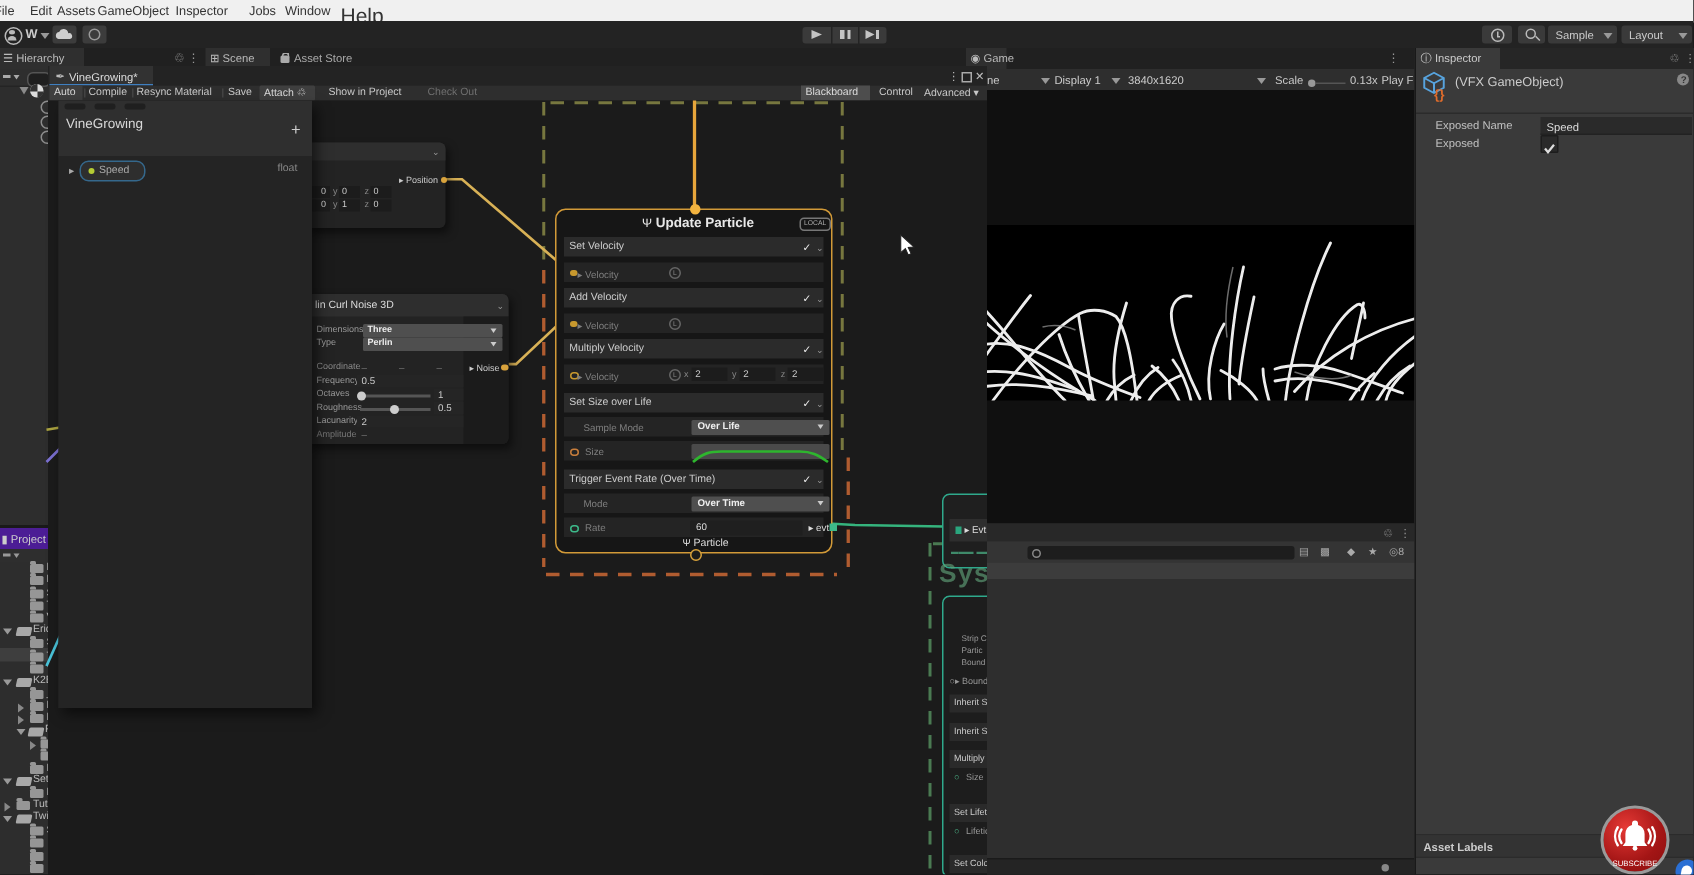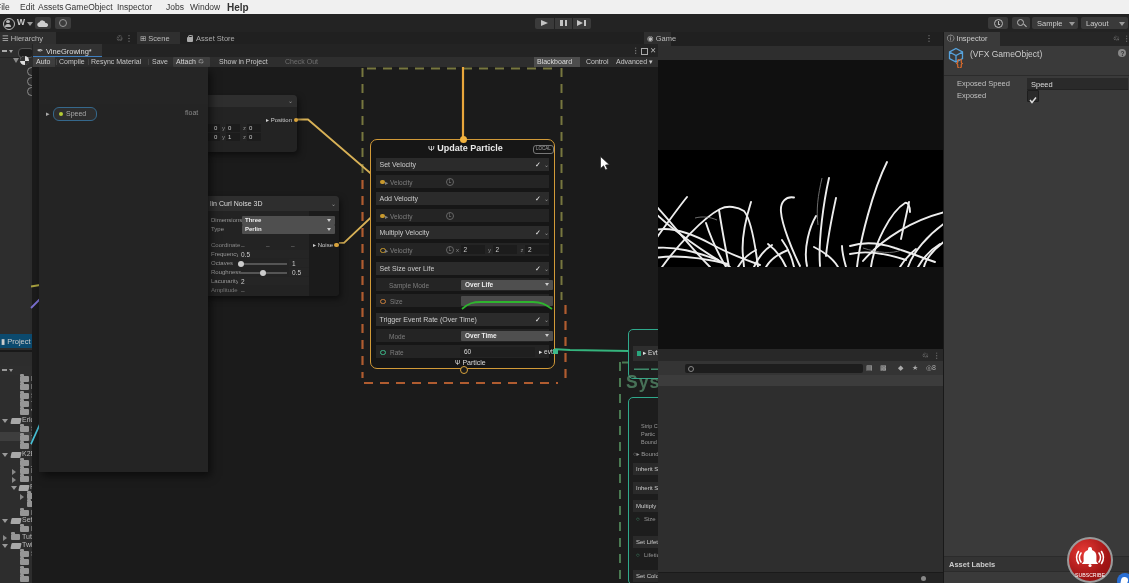--- a/index.html
+++ b/index.html
@@ -33,21 +33,21 @@
 <body>
 
 <div class="abs" style="left:0;top:0;width:1129px;height:14px;background:#f0f0f0;border-bottom:1px solid #c9c9c9;">
   <div class="t" style="left:-4px;top:2px;font-size:8.5px;color:#333;">File</div>
   <div class="t" style="left:20px;top:2px;font-size:8.5px;color:#333;">Edit</div>
   <div class="t" style="left:38px;top:2px;font-size:8.5px;color:#333;">Assets</div>
   <div class="t" style="left:65px;top:2px;font-size:8.5px;color:#333;">GameObject</div>
   <div class="t" style="left:117px;top:2px;font-size:8.5px;color:#333;">Inspector</div>
   <div class="t" style="left:166px;top:2px;font-size:8.5px;color:#333;">Jobs</div>
   <div class="t" style="left:190px;top:2px;font-size:8.5px;color:#333;">Window</div>
-  <div class="t" style="left:227px;top:2px;font-size:10px;color:#333;font-weight:bold;">Help</div>
+  <div class="t" style="left:227px;top:2px;font-size:14px;color:#333;">Help</div>
 </div>
 
 <div class="abs" style="left:0;top:14px;width:1129px;height:18px;background:#232323;">
 
   <div class="abs" style="left:3px;top:4px;width:10px;height:10px;border:1px solid #bbb;border-radius:50%;"></div>
   <div class="abs" style="left:6px;top:6px;width:4px;height:3px;border-radius:50%;background:#bbb;"></div>
   <div class="abs" style="left:5px;top:10px;width:6px;height:3px;border-radius:3px 3px 0 0;background:#bbb;"></div>
   <div class="t" style="left:17px;top:3px;font-size:8.5px;color:#ccc;font-weight:bold;">W</div>
   <div class="abs" style="left:27px;top:8px;border-left:3px solid transparent;border-right:3px solid transparent;border-top:4px solid #999;"></div>
   <div class="abs" style="left:35px;top:3px;width:16px;height:12px;background:#3c3c3c;border-radius:2px;">
@@ -119,21 +119,21 @@
   <div class="abs" style="left:20px;top:10px;width:9px;height:9px;background:#ddd;border-radius:50%;">
     <div class="abs" style="left:0;top:0;width:4.5px;height:4.5px;background:#333;border-radius:4.5px 0 0 0;"></div>
     <div class="abs" style="left:4.5px;top:4.5px;width:4.5px;height:4.5px;background:#333;border-radius:0 0 4.5px 0;"></div>
   </div>
 
   <div class="abs" style="left:27px;top:21px;width:7px;height:7px;border:1.3px solid #8b8b8b;border-radius:50%;"></div>
   <div class="abs" style="left:27px;top:31px;width:7px;height:7px;border:1.3px solid #8b8b8b;border-radius:50%;"></div>
   <div class="abs" style="left:27px;top:41px;width:7px;height:7px;border:1.3px solid #8b8b8b;border-radius:50%;"></div>
 
   <div class="abs" style="left:0;top:304px;width:32px;height:2px;background:#191919;"></div>
-  <div class="abs" style="left:0;top:288px;width:32px;height:14px;background:#0c4a6e;">
+  <div class="abs" style="left:0;top:306px;width:32px;height:14px;background:#4c1d95;">
     <div class="t" style="left:1px;top:3px;font-size:7.5px;color:#ccc;">▮ Project</div>
   </div>
   <div class="abs" style="left:0;top:320px;width:32px;height:9px;background:#2e2e2e;">
     <div class="abs" style="left:2px;top:3px;width:5px;height:1.5px;background:#999;"></div>
     <div class="abs" style="left:9px;top:3px;border-left:2.5px solid transparent;border-right:2.5px solid transparent;border-top:3.5px solid #999;"></div>
   </div>
   <div id="ptree">
     <div class="fo" style="left:20px;top:330px;"></div>
       <div class="ptx" style="left:31px;top:329px;">M</div>
     <div class="fo" style="left:20px;top:338px;"></div>
@@ -187,20 +187,33 @@
     <div class="fo" style="left:20px;top:505px;"></div>
       <div class="ptx" style="left:31px;top:504px;">S</div>
     <div class="fo" style="left:20px;top:513px;"></div>
     <div class="fo" style="left:20px;top:522px;"></div>
     <div class="fo" style="left:20px;top:530px;"></div>
   </div>
 </div>
 
 <div class="abs" style="left:658px;top:46px;width:285px;height:537px;background:#2e2e2e;">
 
+  <div class="abs" style="left:0;top:0;width:285px;height:14px;background:#2e2e2e;border-bottom:1px solid #1b1b1b;">
+    <div class="t" style="left:0px;top:3px;font-size:7.5px;color:#ccc;">ne</div>
+    <div class="abs" style="left:36px;top:6px;border-left:3px solid transparent;border-right:3px solid transparent;border-top:4px solid #999;"></div>
+    <div class="t" style="left:45px;top:3px;font-size:7.5px;color:#ccc;">Display 1</div>
+    <div class="abs" style="left:83px;top:6px;border-left:3px solid transparent;border-right:3px solid transparent;border-top:4px solid #999;"></div>
+    <div class="t" style="left:94px;top:3px;font-size:7.5px;color:#ccc;">3840x1620</div>
+    <div class="abs" style="left:180px;top:6px;border-left:3px solid transparent;border-right:3px solid transparent;border-top:4px solid #999;"></div>
+    <div class="t" style="left:192px;top:3px;font-size:7.5px;color:#ccc;">Scale</div>
+    <div class="abs" style="left:214px;top:6.5px;width:5px;height:5px;border-radius:50%;background:#999;"></div>
+    <div class="abs" style="left:219px;top:8.5px;width:20px;height:1.5px;background:#555;"></div>
+    <div class="t" style="left:242px;top:3px;font-size:7.5px;color:#ccc;">0.13x</div>
+    <div class="t" style="left:263px;top:3px;font-size:7.5px;color:#ccc;">Play F</div>
+  </div>
 
   <div class="abs" style="left:0;top:14px;width:285px;height:289px;background:#101010;"></div>
   <div class="abs" id="vines" style="left:0;top:104px;width:285px;height:117px;background:#000;">
     <svg width="285" height="117" viewBox="0 0 285 117">
       <g stroke="#ededed" stroke-width="1.9" fill="none" stroke-linecap="round">
         <path d="M-3 90 C8 75 20 58 29 47"></path>
         <path d="M-3 55 C10 68 30 95 52 117"></path>
         <path d="M-3 63 C15 80 45 102 72 117"></path>
         <path d="M-3 80 C15 76 35 84 55 95 C68 102 88 110 102 115"></path>
         <path d="M4 117 C20 95 45 68 62 59 C70 55 80 57 86 61 C92 68 96 85 100 117"></path>
@@ -271,21 +284,21 @@
 
   <svg class="abs" style="left:4px;top:15px;" width="22" height="26" viewBox="0 0 22 26">
     <path d="M8 1.5 14.5 5 14.5 11.5 8 15 1.5 11.5 1.5 5 Z M1.5 5 8 8.5 14.5 5 M8 8.5 8 15" fill="none" stroke="#57a3dd" stroke-width="1.3"></path>
     <text x="8" y="19" font-size="9" font-weight="bold" fill="#e06c2b" font-family="Liberation Sans">{}</text>
   </svg>
   <div class="t" style="left:26px;top:17px;font-size:8.5px;color:#ccc;">(VFX GameObject)</div>
   <div class="abs" style="left:174px;top:17px;width:8px;height:8px;border-radius:50%;background:#888;"></div>
   <div class="t" style="left:176.5px;top:17.5px;font-size:6.5px;color:#333;font-weight:bold;">?</div>
   <div class="abs" style="left:0;top:43px;width:186px;height:1px;background:#2b2b2b;"></div>
 
-  <div class="t" style="left:13px;top:47px;font-size:7.5px;color:#c0c0c0;">Exposed Speed</div>
+  <div class="t" style="left:13px;top:47px;font-size:7.5px;color:#c0c0c0;">Exposed Name</div>
   <div class="abs" style="left:83px;top:46px;width:101px;height:11px;background:#2a2a2a;border-bottom:1px solid #222;">
     <div class="t" style="left:4px;top:1.5px;font-size:7.5px;color:#ddd;">Speed</div>
   </div>
   <div class="t" style="left:13px;top:59px;font-size:7.5px;color:#c0c0c0;">Exposed</div>
   <div class="abs" style="left:83px;top:58px;width:10px;height:10px;background:#2a2a2a;border:1px solid #1d1d1d;border-radius:1px;">
     <svg width="10" height="10">
         <path d="M2 5 4 7.5 8 2.5" stroke="#ddd" stroke-width="1.5" fill="none"></path>
       </svg>
   </div>
 
@@ -570,20 +583,27 @@
       </div>
     <div class="t" style="left:7px;top:154px;font-size:6px;color:#4db98a;">○</div>
     <div class="t" style="left:15px;top:154px;font-size:6px;color:#999;">Lifetic</div>
     <div class="abs" style="left:4px;top:172px;width:54px;height:12px;background:#2a2a2a;">
         <div class="t" style="left:3px;top:2.5px;font-size:6px;color:#ccc;">Set Color</div>
       </div>
   </div>
 </div>
 
 <div class="abs" style="left:39px;top:67px;width:169px;height:405px;background:#252525;box-shadow:3px 4px 8px rgba(0,0,0,0.55);">
+  <div class="abs" style="left:0;top:0;width:169px;height:37px;background:#2f2f2f;border-bottom:1px solid #1e1e1e;">
+    <div class="abs" style="left:4px;top:2px;width:14px;height:4px;background:#1f1f1f;border-radius:2px;"></div>
+    <div class="abs" style="left:24px;top:2px;width:14px;height:4px;background:#1f1f1f;border-radius:2px;"></div>
+    <div class="abs" style="left:44px;top:2px;width:14px;height:4px;background:#1f1f1f;border-radius:2px;"></div>
+    <div class="t" style="left:5px;top:10px;font-size:9px;color:#d8d8d8;">VineGrowing</div>
+    <div class="t" style="left:155px;top:14px;font-size:11px;color:#ccc;">+</div>
+  </div>
   <div class="abs" style="left:0;top:37px;width:169px;height:368px;background:#242424;">
     <div class="t" style="left:7px;top:5.5px;font-size:7px;color:#aaa;">▸</div>
     <div class="abs" style="left:14px;top:2.5px;width:42px;height:12px;border:1px solid #35688c;border-radius:6px;background:#2e2e2e;">
       <div class="abs" style="left:5px;top:4px;width:4px;height:4px;border-radius:50%;background:#b5cc34;"></div>
       <div class="t" style="left:12px;top:2px;font-size:7px;color:#aaa;">Speed</div>
     </div>
     <div class="t" style="left:146px;top:4.5px;font-size:7px;color:#888;">float</div>
   </div>
 </div>
 

